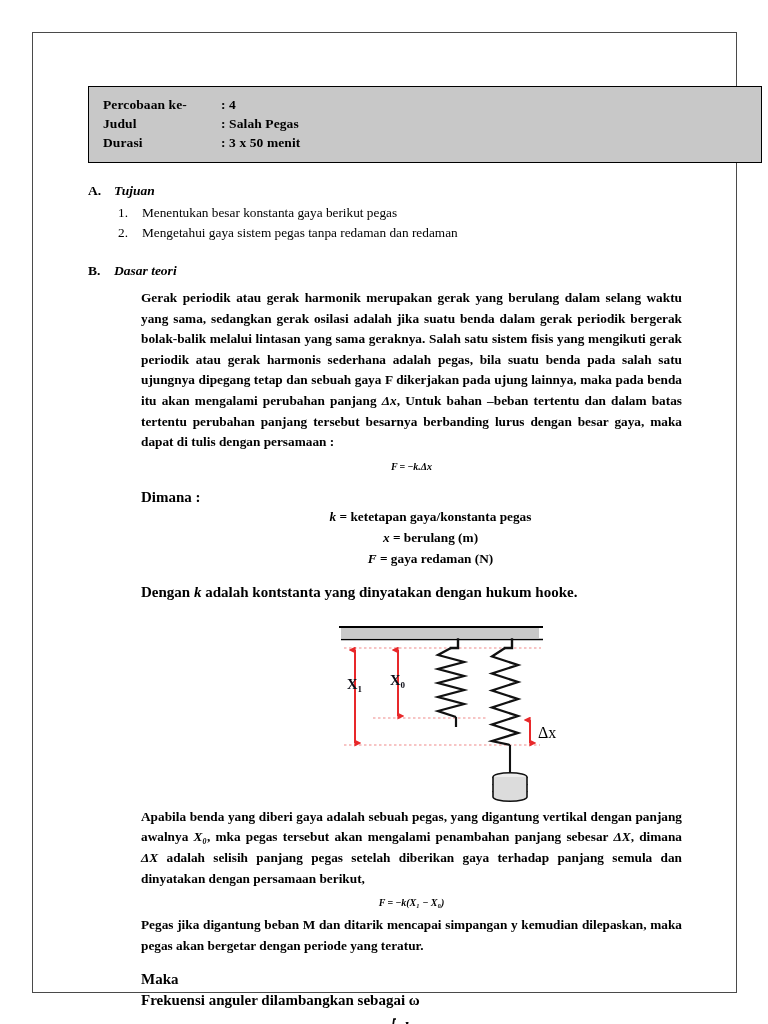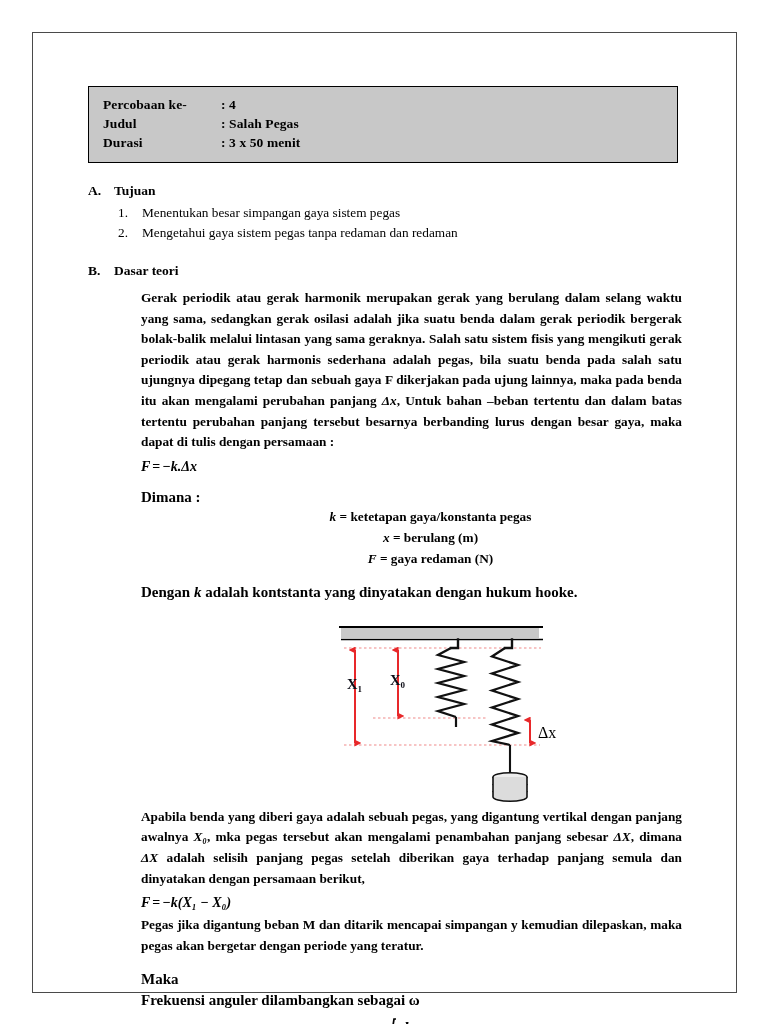--- a/index.html
+++ b/index.html
@@ -6,47 +6,47 @@
   body{width:768px;height:1024px;font-family:"Liberation Serif","DejaVu Serif",serif;color:#000;}
 
   .page{position:relative;width:768px;height:1024px;background:#fff;box-sizing:border-box;}
   .page-border{position:absolute;left:32px;top:32px;width:705px;height:961px;
       border:1.5px solid #4a4a4a;box-sizing:border-box;}
 
   .content{position:absolute;left:88px;top:86px;width:594px;}
 
   
   .info-table{border:1.5px solid #000;background:#c8c8c8;padding:8px 14px 10px 14px;
-      box-sizing:border-box;width:590px;}
+      box-sizing:border-box;width:674px;}
   .info-row{display:flex;font-weight:bold;font-size:13.5px;line-height:19px;letter-spacing:.1px;}
   .info-label{width:118px;flex:0 0 118px;}
   .info-value{flex:1;}
 
   
   .section{margin-top:18px;}
   .sec-head{display:flex;font-weight:bold;font-size:13.5px;line-height:19px;}
   .sec-letter{width:26px;flex:0 0 26px;}
-  .sec-title{flex:1;}
+  .sec-title{flex:1;font-style:italic;}
 
   .num-list{margin:3px 0 0 0;padding:0;list-style:none;}
   .num-item{display:flex;font-size:13.3px;line-height:20px;padding-left:30px;}
   .num-marker{width:24px;flex:0 0 24px;}
   .num-text{flex:1;}
 
   
   .body-wrap{margin-left:53px;width:541px;font-weight:bold;}
   p.just{margin:0;text-align:justify;font-size:13.3px;line-height:20.6px;
       text-justify:inter-word;}
   p.left{margin:0;font-size:15px;line-height:20.6px;}
   .gap{height:13px;}
   .gap-sm{height:8px;}
 
   .math{font-family:"Liberation Serif","DejaVu Serif",serif;font-style:italic;}
 
-  .eq-center{font-size:14px;line-height:24px;margin:2px 0 0 0;
+  .eq-center{text-align:center;font-size:10px;line-height:24px;margin:2px 0 0 0;
       font-style:italic;}
   .eq-center .op{font-style:normal;padding:0 2px;}
 
   .deflist{margin:0 0 0 38px;text-align:center;}
   .defrow{font-size:13.3px;line-height:20.6px;}
 
   
   .figure{position:relative;width:594px;height:190px;margin-top:14px;}
   .fig-inner{position:absolute;left:0;top:0;width:594px;height:190px;}
 
@@ -86,21 +86,21 @@
     </div>
 
     <div class="section">
       <div class="sec-head">
         <span class="sec-letter">A.</span>
         <span class="sec-title">Tujuan</span>
       </div>
       <ul class="num-list">
         <li class="num-item">
           <span class="num-marker">1.</span>
-          <span class="num-text">Menentukan besar simpangan gaya sistem pegas</span>
+          <span class="num-text">Menentukan besar konstanta gaya berikut pegas</span>
         </li>
         <li class="num-item">
           <span class="num-marker">2.</span>
           <span class="num-text">Mengetahui gaya sistem pegas tanpa redaman dan redaman</span>
         </li>
       </ul>
     </div>
 
     <div class="section">
       <div class="sec-head">

